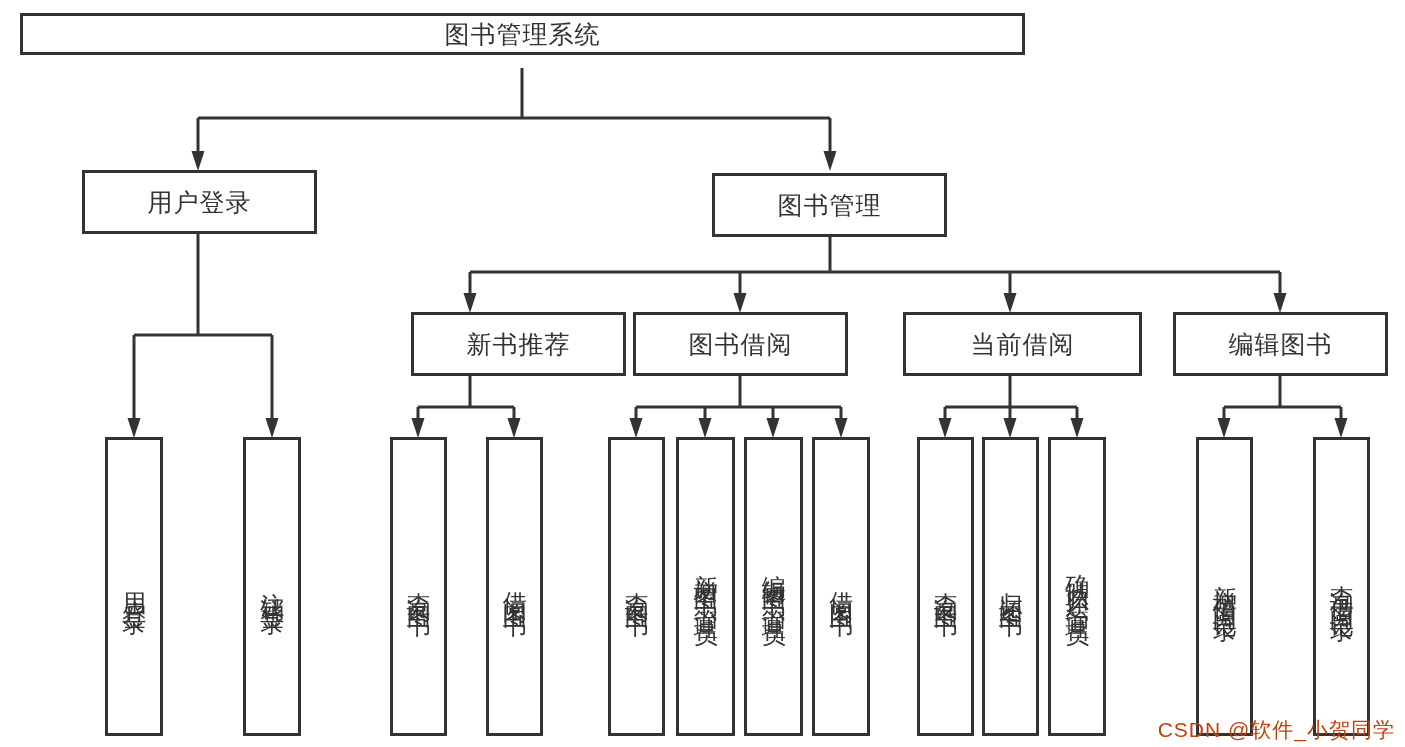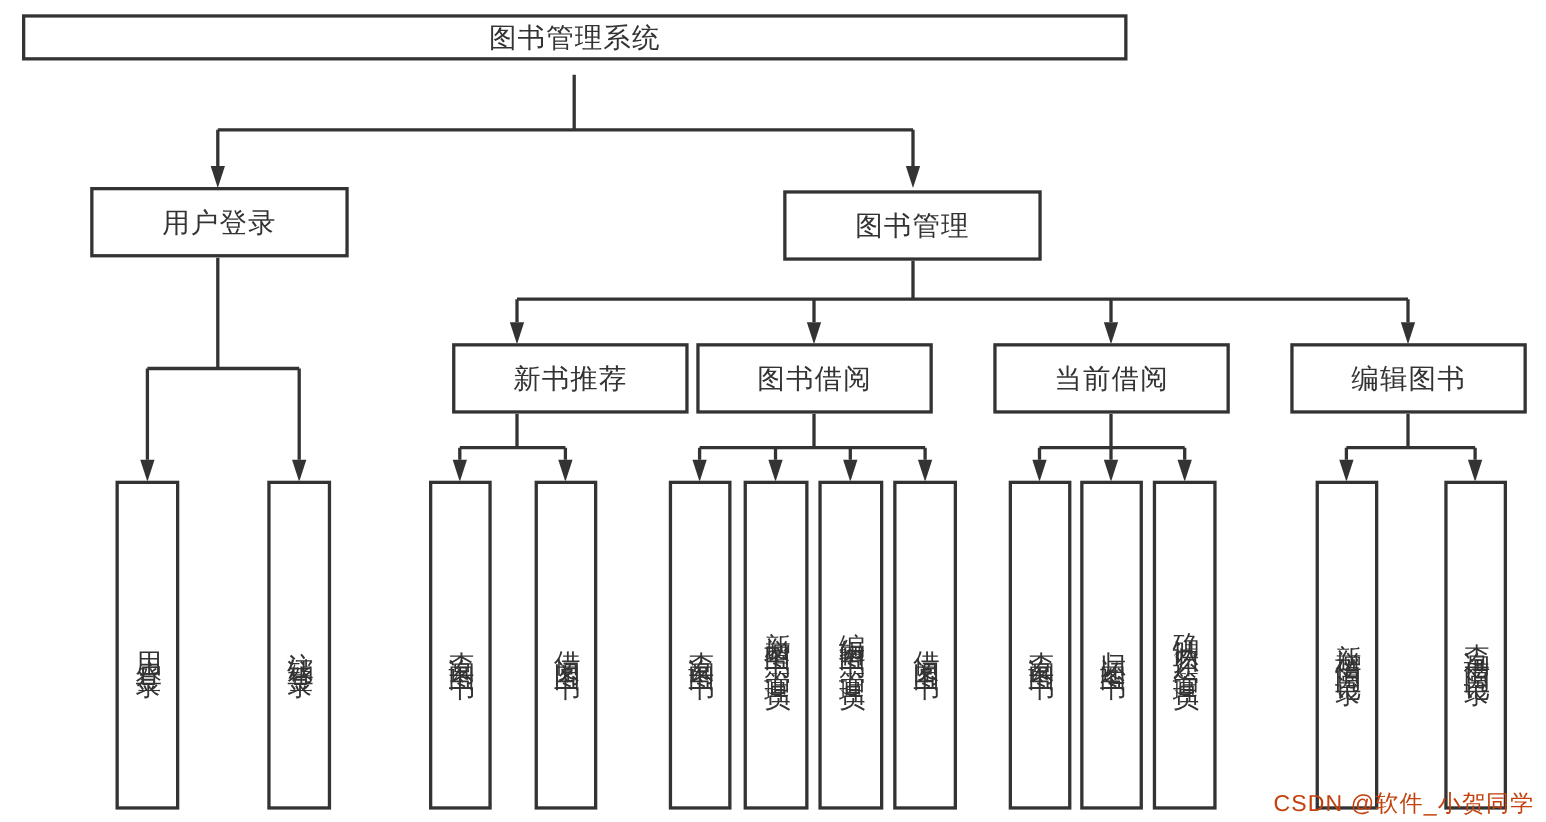--- a/index.html
+++ b/index.html
@@ -46,21 +46,21 @@
     letter-spacing: 7px;
     line-height: 1.1;
     color: #333333;
   }
   
   #n-root            { left: 20px;   top: 13px;  width: 1005px; height: 42px; }
   #n-user-login-grp  { left: 82px;   top: 170px; width: 235px;  height: 64px; }
   #n-book-mgmt       { left: 712px;  top: 173px; width: 235px;  height: 64px; }
   #n-new-book-rec    { left: 363px;  top: 312px; width: 215px;  height: 64px; margin-left: 48px; }
   #n-book-borrow     { left: 633px;  top: 312px; width: 215px;  height: 64px; }
-  #n-current-borrow  { left: 903px;  top: 312px; width: 215px;  height: 64px; }
+  #n-current-borrow  { left: 903px;  top: 312px; width: 239px;  height: 64px; }
   #n-borrow-records  { left: 1173px; top: 312px; width: 215px;  height: 64px; }
   
   .vbox { top: 437px; height: 299px; }
   #n-user-login      { left: 105px;  width: 58px; }
   #n-logout          { left: 243px;  width: 58px; }
   #n-nbr-query       { left: 390px;  width: 57px; }
   #n-nbr-borrow      { left: 486px;  width: 57px; }
   #n-bb-query        { left: 608px;  width: 57px; }
   #n-bb-add          { left: 676px;  width: 59px; }
   #n-bb-edit         { left: 744px;  width: 59px; }

